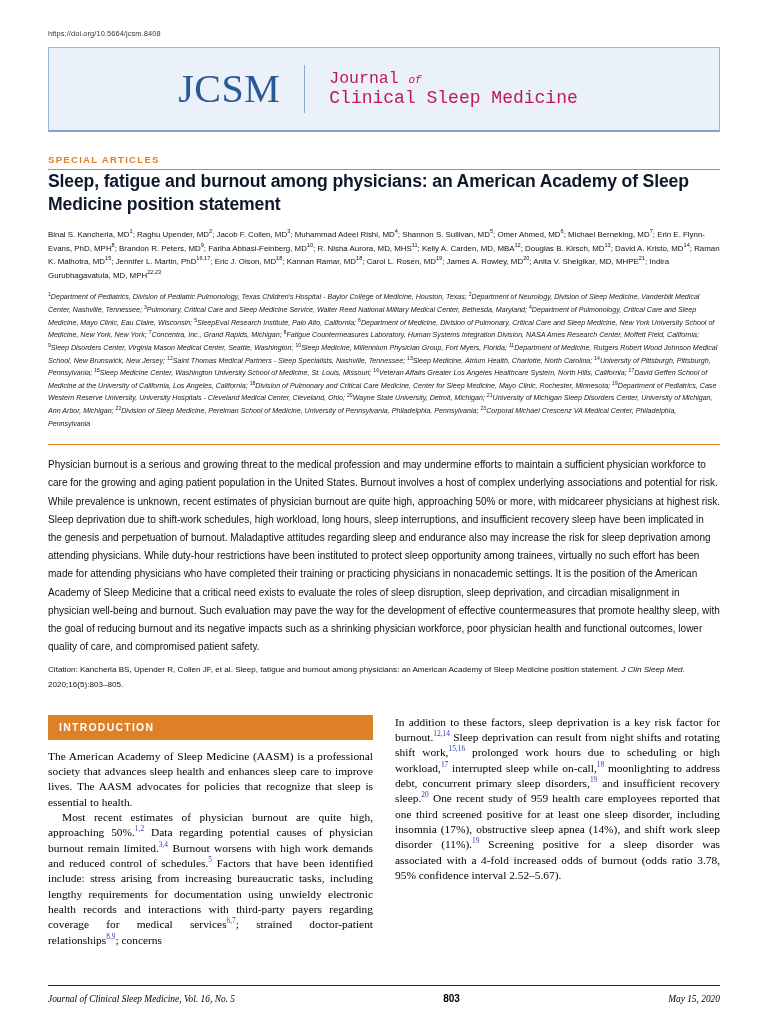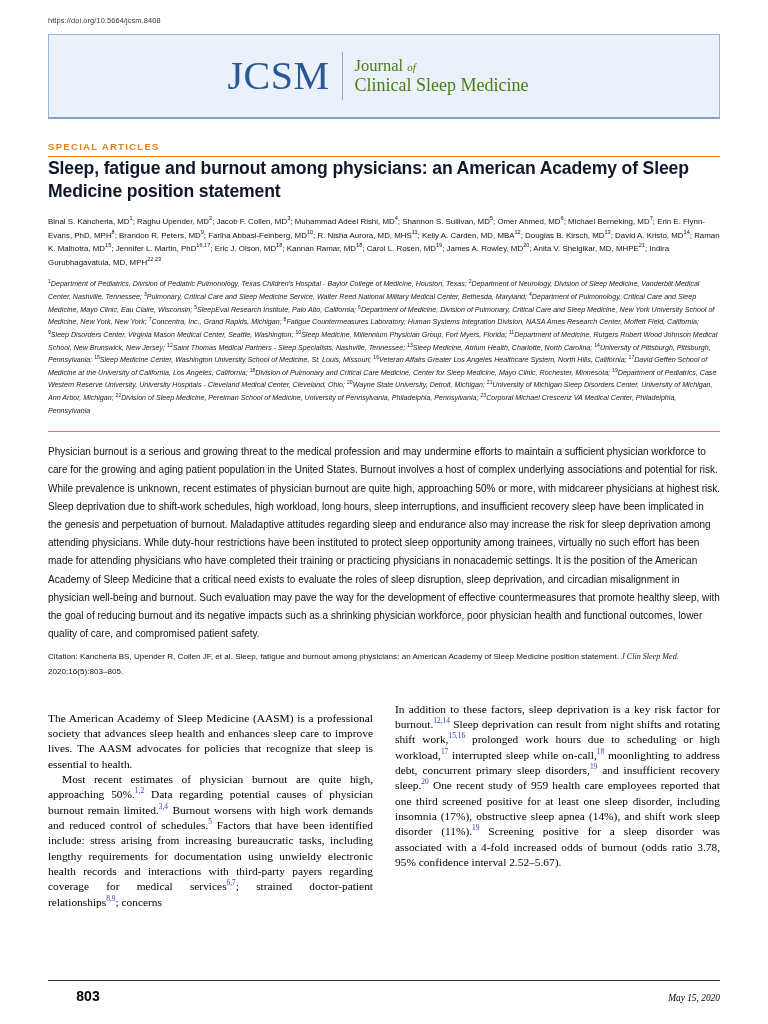--- a/index.html
+++ b/index.html
@@ -22,58 +22,58 @@
     height: 1024px;
     box-sizing: border-box;
     padding: 0 48px;
   }
 
   
   .doi {
     font-family: "Liberation Sans", sans-serif;
     font-size: 7.4px;
     color: #333333;
-    padding-top: 16px;
+    padding-top: 29px;
     letter-spacing: 0.1px;
   }
 
   
   .logo-banner {
     margin-top: 9px;
     height: 85px;
     background: #eaf1fa;
     border: 1px solid #9bb6d6;
     border-bottom: 2px solid #7fa2c9;
     box-sizing: border-box;
     display: flex;
     align-items: center;
     justify-content: center;
   }
   .logo-inner {
     display: flex;
     align-items: center;
-    gap: 12px;
+    gap: 24px;
     transform: translateX(-6px);
   }
   .logo-jcsm {
     font-family: "Liberation Serif", serif;
     font-size: 40px;
     font-weight: 400;
     color: #2a5996;
     letter-spacing: 0.5px;
     line-height: 1;
   }
   .logo-rule {
     width: 1px;
     height: 48px;
     background: #8fa9c8;
   }
   .logo-words {
-    font-family: Liberation Serif, serif;
-    color: #4d7c0f;
+    font-family: Liberation Mono, monospace;
+    color: #be185d;
     line-height: 1.12;
   }
   .logo-words .l1 {
     font-size: 16.5px;
   }
   .logo-words .l1 em {
     font-size: 11px;
     font-style: italic;
   }
   .logo-words .l2 {
@@ -144,21 +144,21 @@
     text-align: left;
   }
   .citation {
     margin-top: 7px;
     font-family: "Liberation Sans", sans-serif;
     font-size: 8.1px;
     line-height: 1.82;
     color: #111;
   }
   .citation b { font-weight: normal; }
-  .citation .jrnl { font-style: italic; font-family: Liberation Serif, serif; }
+  .citation .jrnl { font-style: italic; }
 
   
   .columns {
     margin-top: 22px;
     display: flex;
     gap: 22px;
   }
   .col {
     width: 325px;
     flex: 0 0 325px;
@@ -209,21 +209,21 @@
   .footer-row {
     display: flex;
     align-items: baseline;
     font-family: "Liberation Serif", serif;
     font-size: 9.4px;
   }
   .footer-left { font-style: italic; flex: 1 1 auto; text-align: left; }
   .footer-center {
     font-family: "Liberation Sans", sans-serif;
     font-weight: bold;
-    font-size: 14px;
+    font-size: 10px;
     flex: 0 0 auto;
     width: 80px;
     text-align: center;
   }
   .footer-right { font-style: italic; flex: 1 1 auto; text-align: right; }
 </style>
 </head>
 <body>
 
 <div class="page">
@@ -256,33 +256,35 @@
 
   <div class="citation">
     <b>Citation:</b>
     <span>Kancherla BS, Upender R, Collen JF, et al. Sleep, fatigue and burnout among physicians: an American Academy of Sleep Medicine position statement.</span>
     <span class="jrnl">J Clin Sleep Med.</span>
     <span>2020;16(5):803–805.</span>
   </div>
 
   <div class="columns">
     <div class="col col-left">
+      <div class="sec-head">INTRODUCTION</div>
       <div>
           <p class="body-p first-p">The American Academy of Sleep Medicine (AASM) is a professional society that advances sleep health and enhances sleep care to improve lives. The AASM advocates for policies that recognize that sleep is essential to health.</p>
           <p class="body-p">Most recent estimates of physician burnout are quite high, approaching 50%.<sup>1,2</sup> Data regarding potential causes of physician burnout remain limited.<sup>3,4</sup> Burnout worsens with high work demands and reduced control of schedules.<sup>5</sup> Factors that have been identified include: stress arising from increasing bureaucratic tasks, including lengthy requirements for documentation using unwieldy electronic health records and interactions with third-party payers regarding coverage for medical services<sup>6,7</sup>; strained doctor-patient relationships<sup>8,9</sup>; concerns</p>
         </div>
     </div>
     <div class="col col-right">
       <div>
           <p class="body-p">In addition to these factors, sleep deprivation is a key risk factor for burnout.<sup>12,14</sup> Sleep deprivation can result from night shifts and rotating shift work,<sup>15,16</sup> prolonged work hours due to scheduling or high workload,<sup>17</sup> interrupted sleep while on-call,<sup>18</sup> moonlighting to address debt, concurrent primary sleep disorders,<sup>19</sup> and insufficient recovery sleep.<sup>20</sup> One recent study of 959 health care employees reported that one third screened positive for at least one sleep disorder, including insomnia (17%), obstructive sleep apnea (14%), and shift work sleep disorder (11%).<sup>19</sup> Screening positive for a sleep disorder was associated with a 4-fold increased odds of burnout (odds ratio 3.78, 95% confidence interval 2.52–5.67).</p>
         </div>
     </div>
   </div>
 
   <div class="footer">
     <div class="footer-rule"></div>
     <div class="footer-row">
+      <div class="footer-left">Journal of Clinical Sleep Medicine, Vol. 16, No. 5</div>
       <div class="footer-center">803</div>
       <div class="footer-right">May 15, 2020</div>
     </div>
   </div>
 
 </div>
 
 </body></html>

